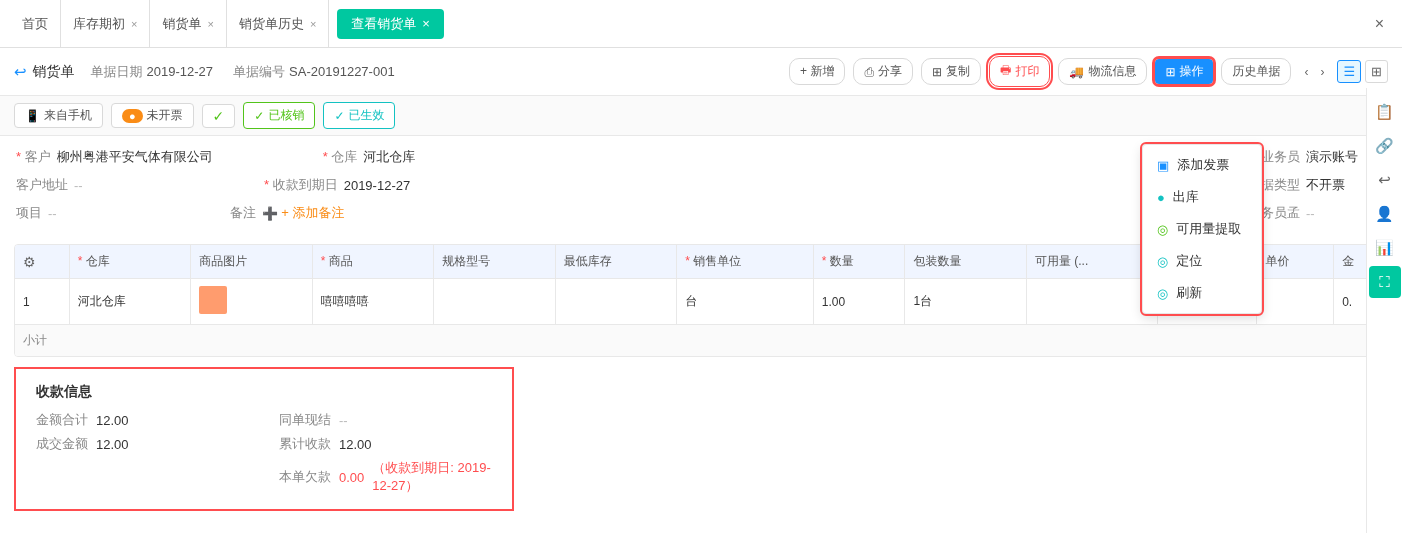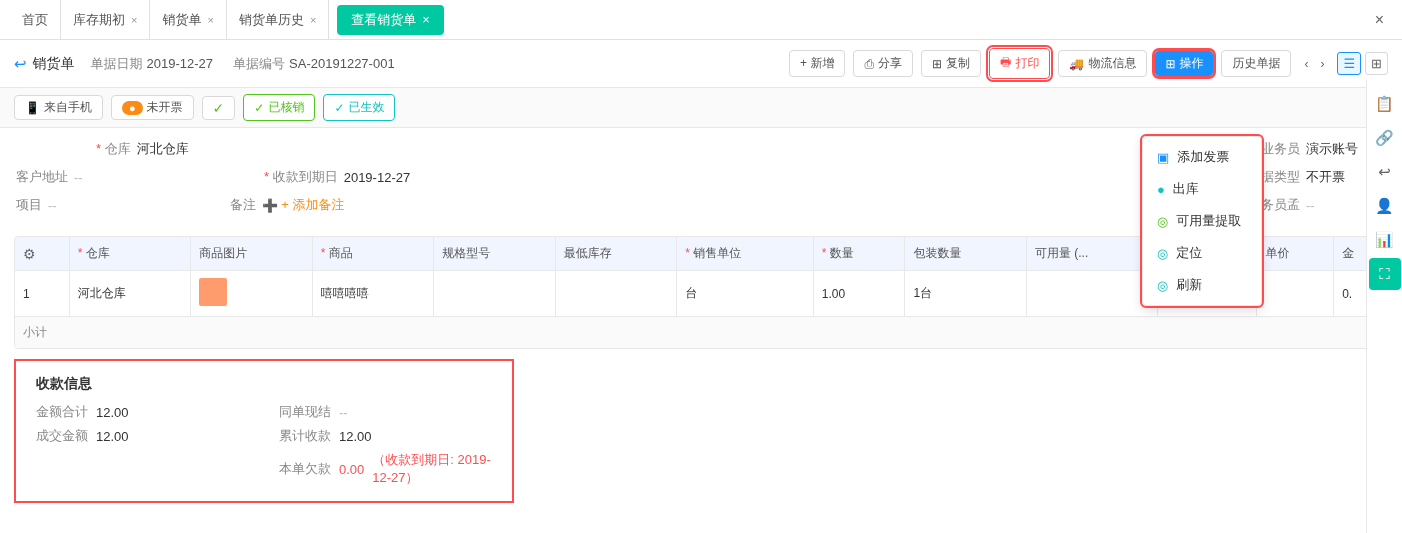--- a/index.html
+++ b/index.html
@@ -1,21 +1,21 @@
 <!DOCTYPE html>
 <html><head>
   <meta charset="utf-8">
   <style>
     * { box-sizing: border-box; margin: 0; padding: 0; }
     body { font-family: 'Microsoft YaHei', Arial, sans-serif; font-size: 13px; background: #f0f2f5; color: #333; }
 
     
     .tab-bar {
       display: flex; align-items: center; background: #fff; border-bottom: 1px solid #e0e0e0;
-      padding: 0 10px; height: 40px; position: relative;
+      padding: 0 10px; height: 48px; position: relative;
     }
     .tab-item {
       display: flex; align-items: center; padding: 0 12px; height: 100%;
       cursor: pointer; font-size: 13px; color: #555; border-right: 1px solid #e0e0e0;
       white-space: nowrap;
     }
     .tab-item .tab-close { margin-left: 6px; color: #999; font-size: 11px; cursor: pointer; }
     .tab-item-highlight {
       background: #00c8a0; color: #fff; padding: 6px 14px; border-radius: 4px;
       margin-left: 8px; cursor: pointer; display: flex; align-items: center; gap: 6px;
@@ -34,21 +34,21 @@
     }
     .doc-title { display: flex; align-items: center; gap: 6px; font-size: 14px; font-weight: 500; }
     .doc-meta { display: flex; align-items: center; gap: 20px; font-size: 13px; color: #555; }
     .doc-meta span { display: flex; align-items: center; gap: 4px; }
     .doc-meta .label { color: #888; }
     .header-actions {
       margin-left: auto; display: flex; align-items: center; gap: 8px;
     }
     .action-btn {
       display: flex; align-items: center; gap: 4px; padding: 4px 10px; border: 1px solid #d9d9d9;
-      border-radius: 4px; background: #fff; cursor: pointer; font-size: 12px; color: #555;
+      border-radius: 10px; background: #fff; cursor: pointer; font-size: 12px; color: #555;
       white-space: nowrap;
     }
     .action-btn.active-highlight { border-color: #ff4d4f; color: #ff4d4f; }
     .status-btn {
       display: flex; align-items: center; gap: 4px; padding: 4px 10px;
       border-radius: 4px; cursor: pointer; font-size: 12px; white-space: nowrap;
     }
     .btn-green { background: #fff; border: 1px solid #52c41a; color: #52c41a; }
     .btn-teal { background: #fff; border: 1px solid #13c2c2; color: #13c2c2; }
     .operations-btn {
@@ -244,20 +244,24 @@
         <span>已核销</span>
       </button>
       <button class="status-btn btn-teal">
         <span>✓</span>
         <span>已生效</span>
       </button>
     </div>
 
     <div class="form-area">
       <div class="form-row">
+        <div class="form-field">
+          <span class="form-label required">客户</span>
+          <span class="form-value">柳州粤港平安气体有限公司</span>
+        </div>
         <div class="form-field" style="margin-left: 80px;">
           <span class="form-label required">仓库</span>
           <span class="form-value">河北仓库</span>
         </div>
         <div class="form-field" style="margin-left: auto;">
           <span class="form-label">业务员</span>
           <span class="form-value">演示账号</span>
         </div>
       </div>
       <div class="form-row">

